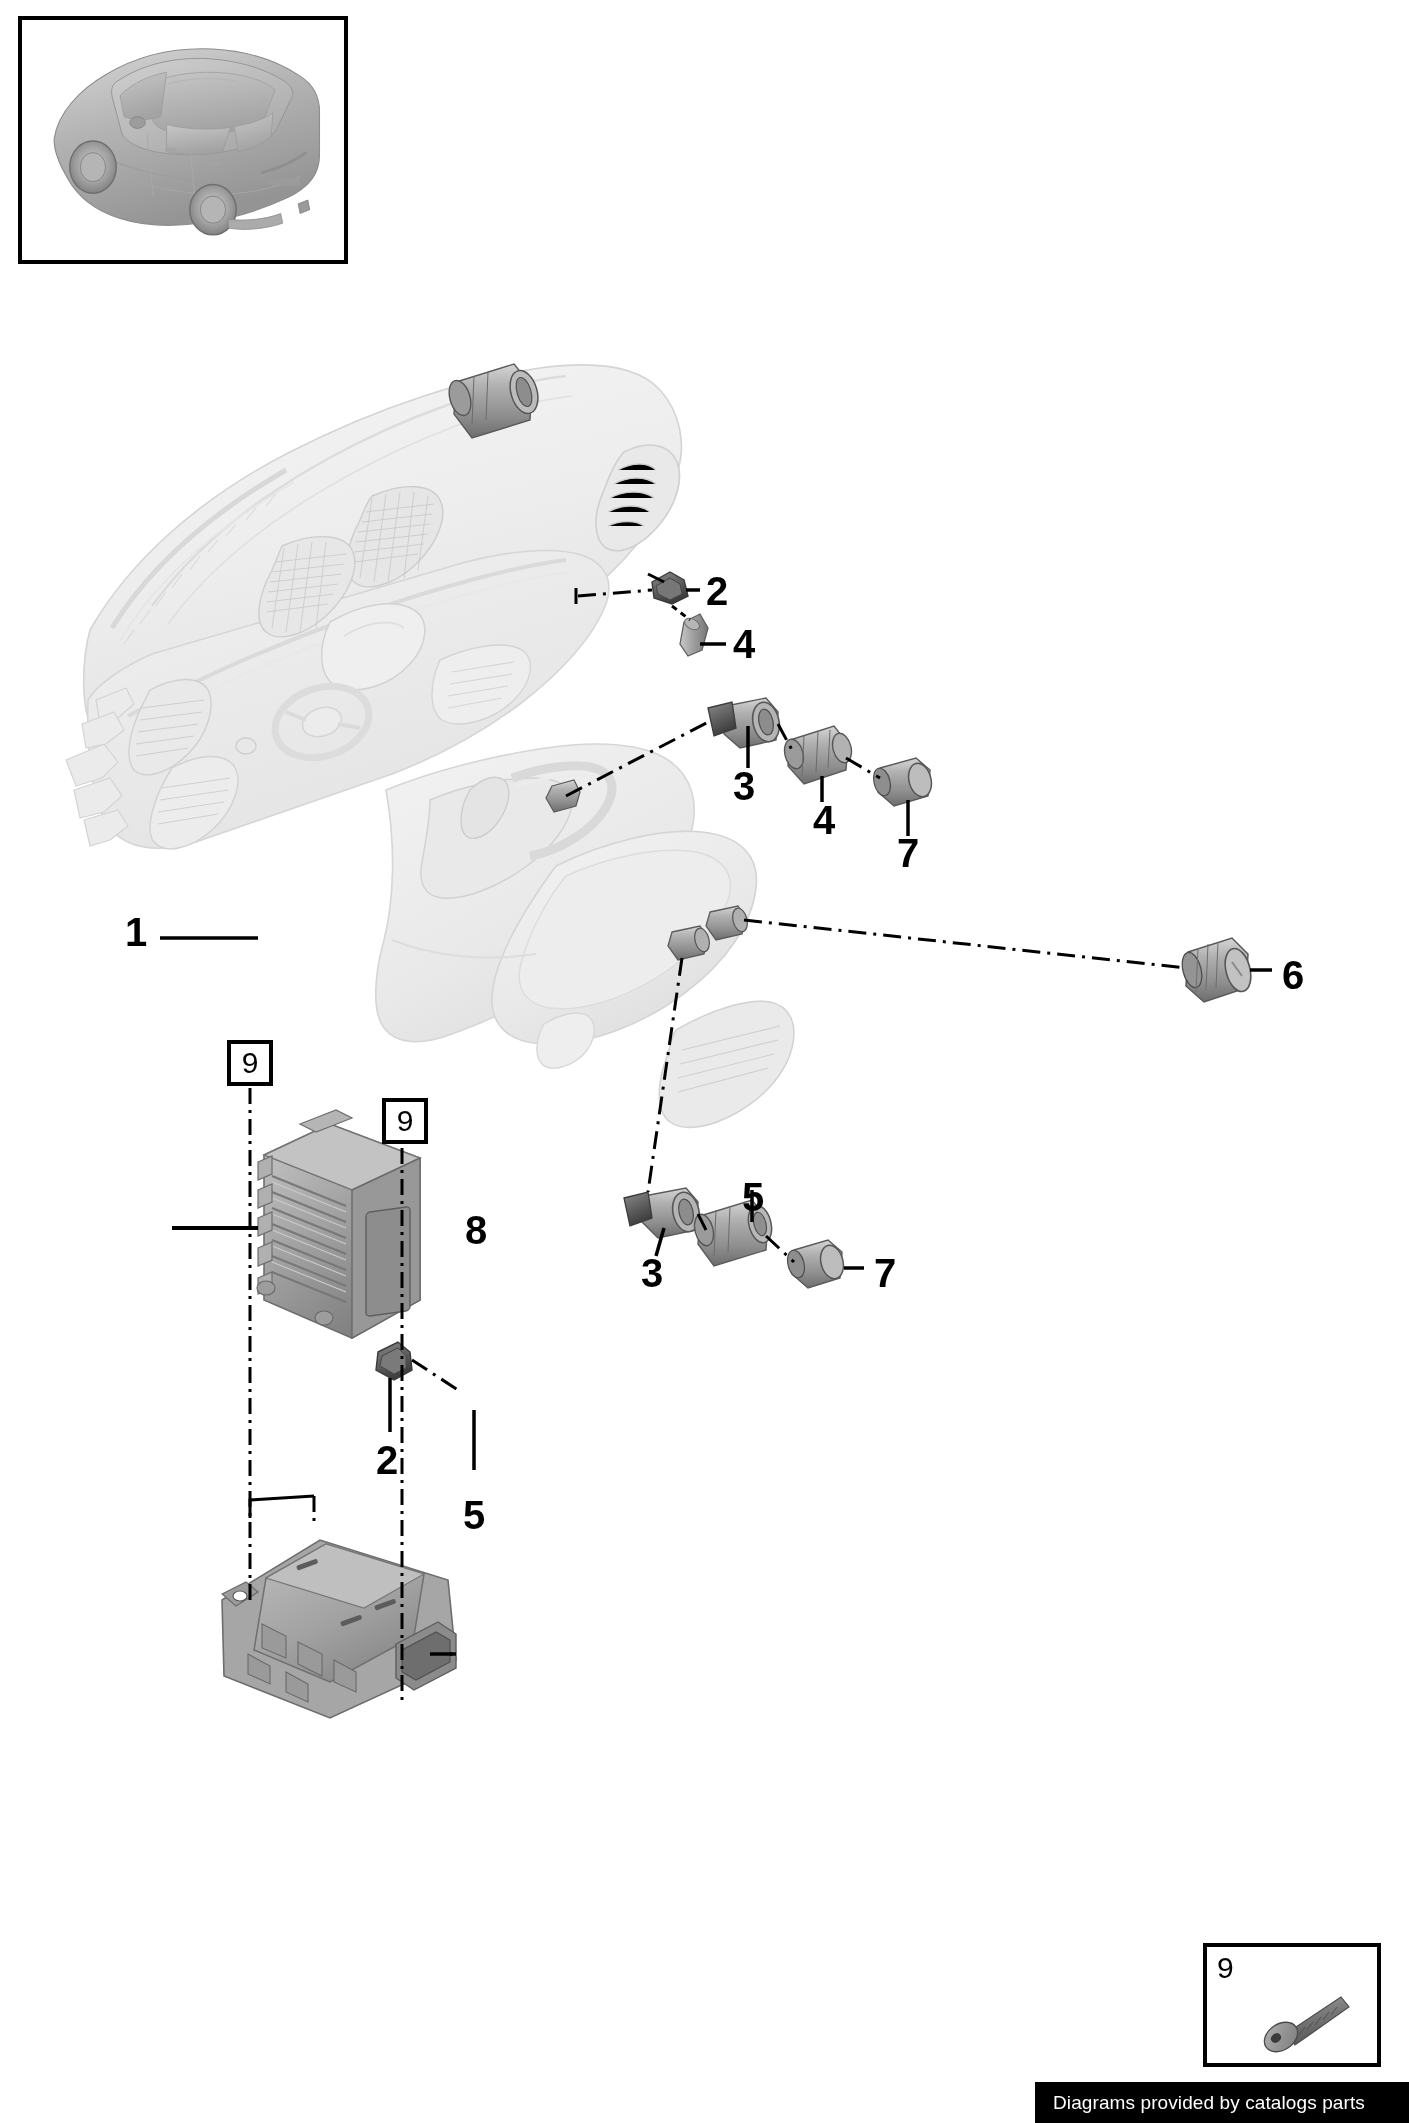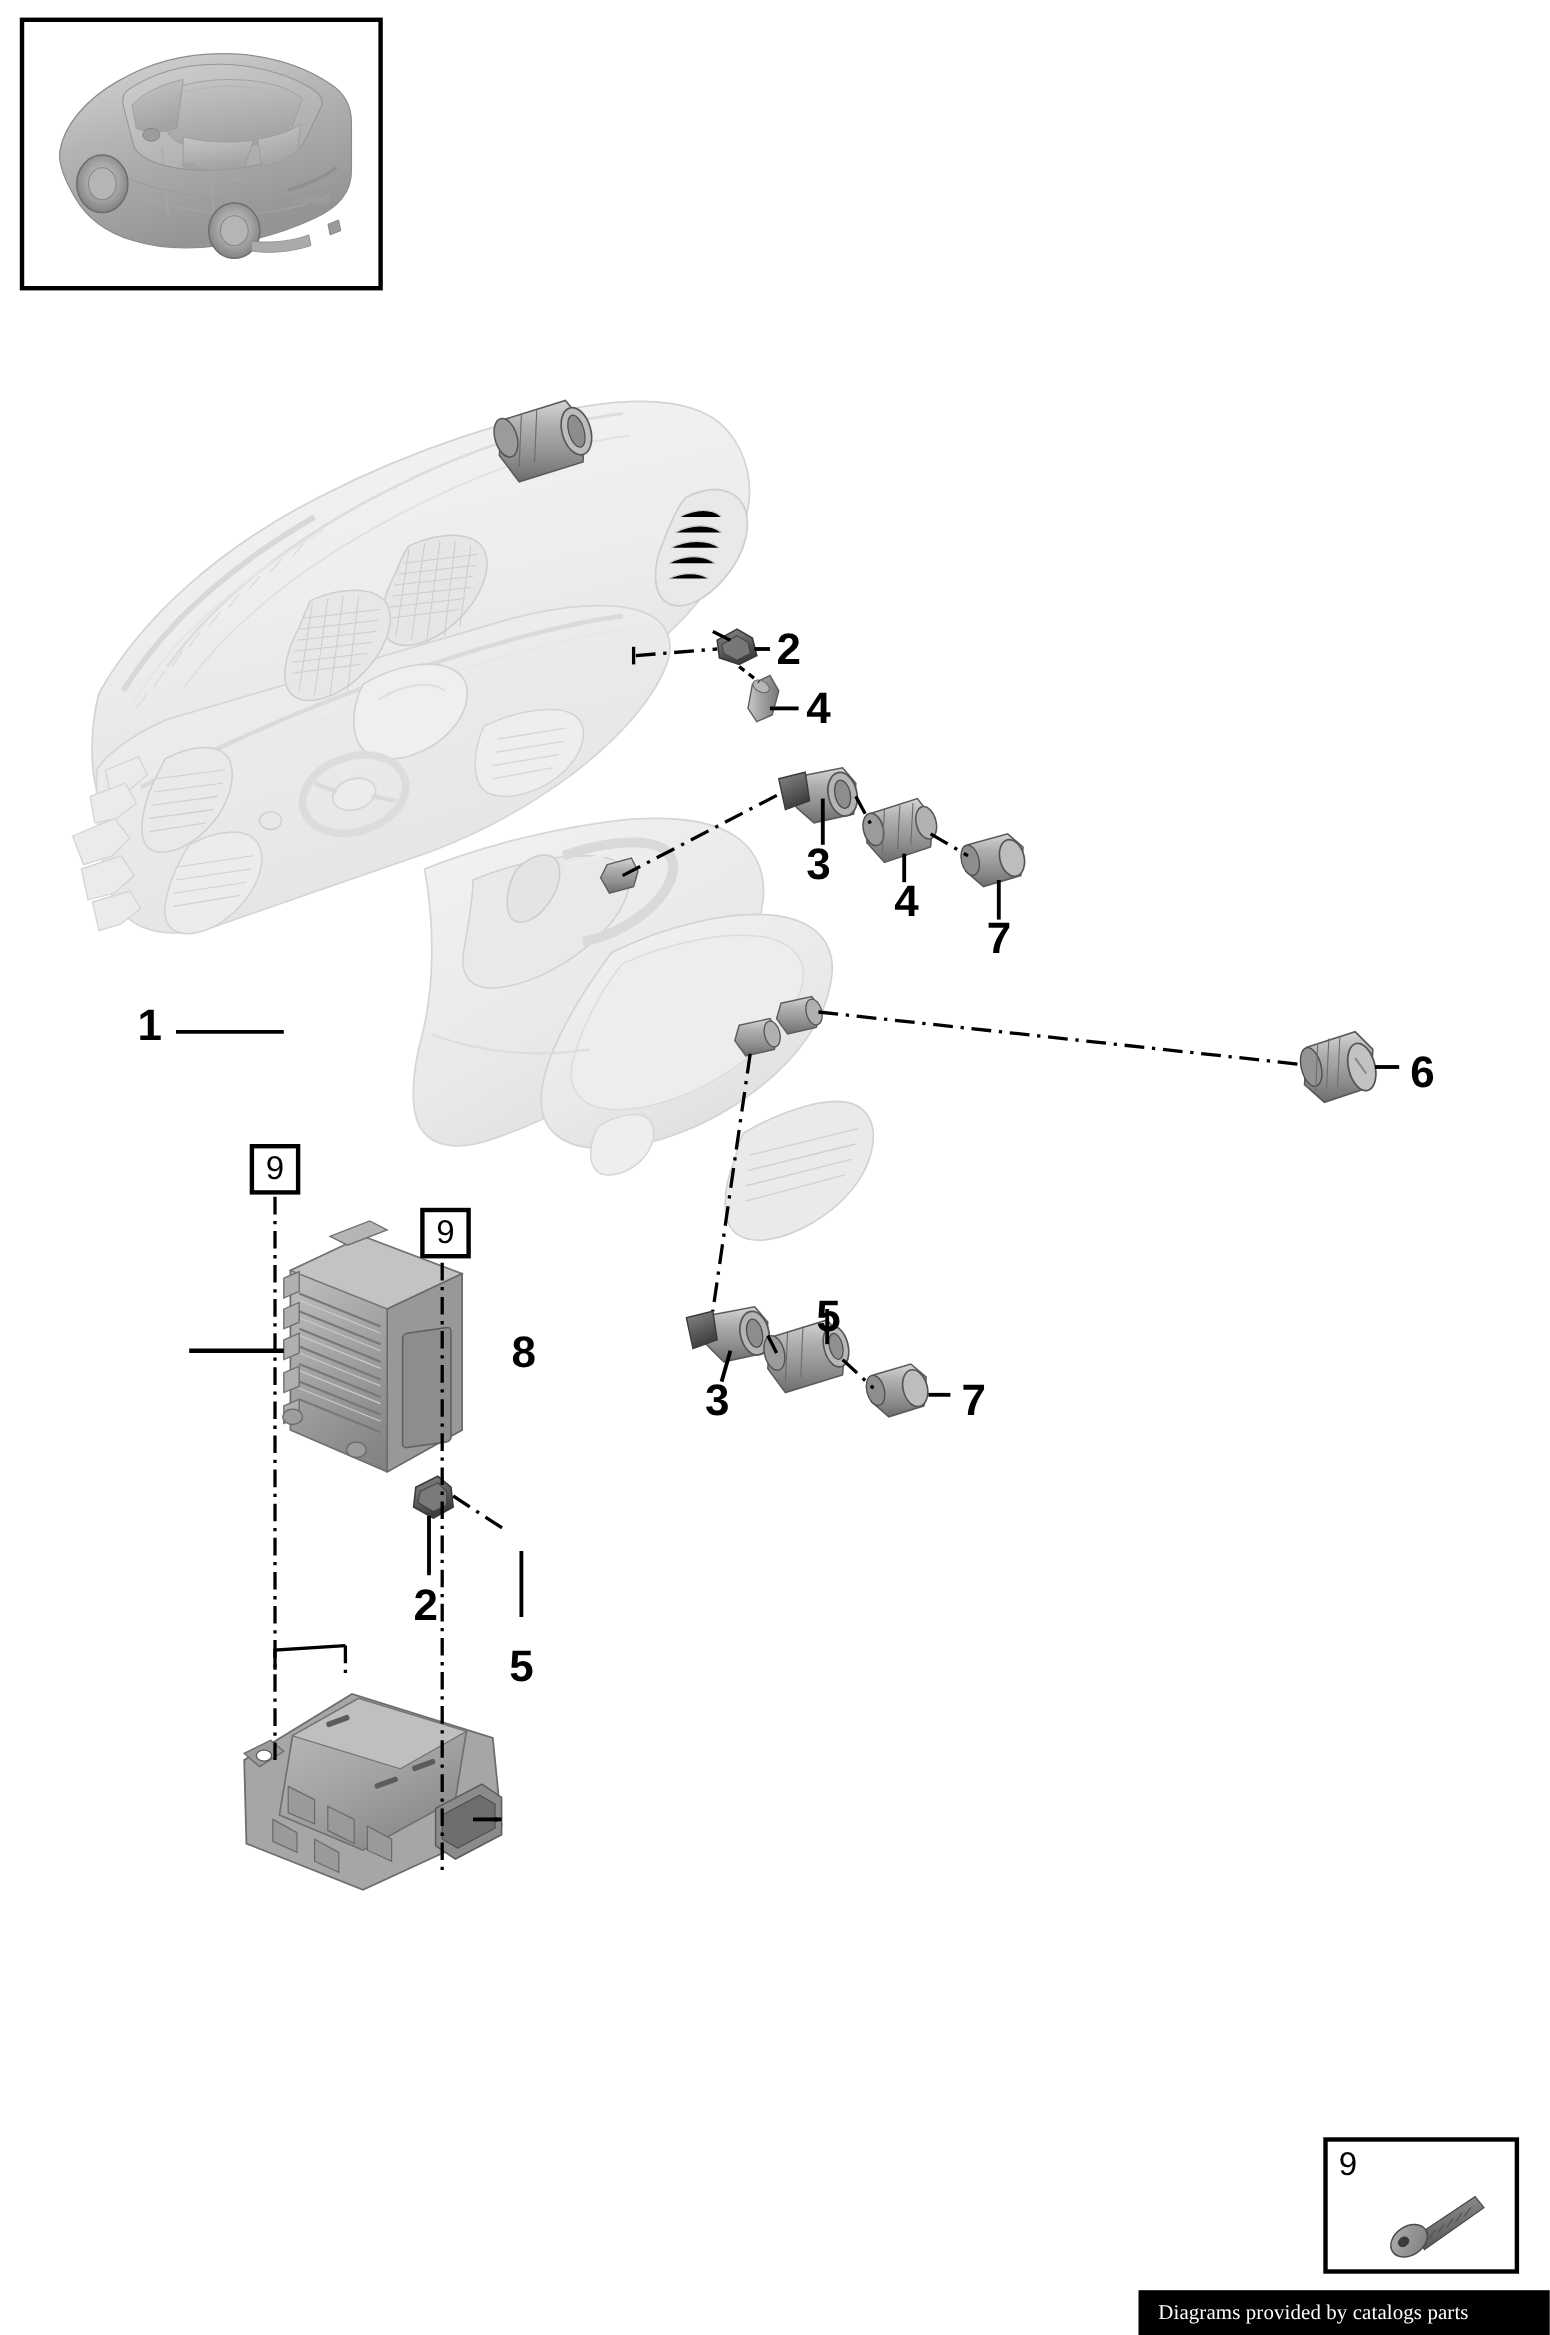--- a/index.html
+++ b/index.html
@@ -101,21 +101,21 @@
 
   
   #watermark {
     position: absolute;
     left: 1035px;
     top: 2082px;
     width: 374px;
     height: 41px;
     background: #000000;
     color: #ffffff;
-    font-family: Liberation Serif, serif;
+    font-family: Liberation Sans, sans-serif;
     font-size: 19px;
     display: flex;
     align-items: center;
     padding-left: 18px;
     box-sizing: border-box;
     letter-spacing: 0.1px;
   }
 </style>
 </head>
 <body>

